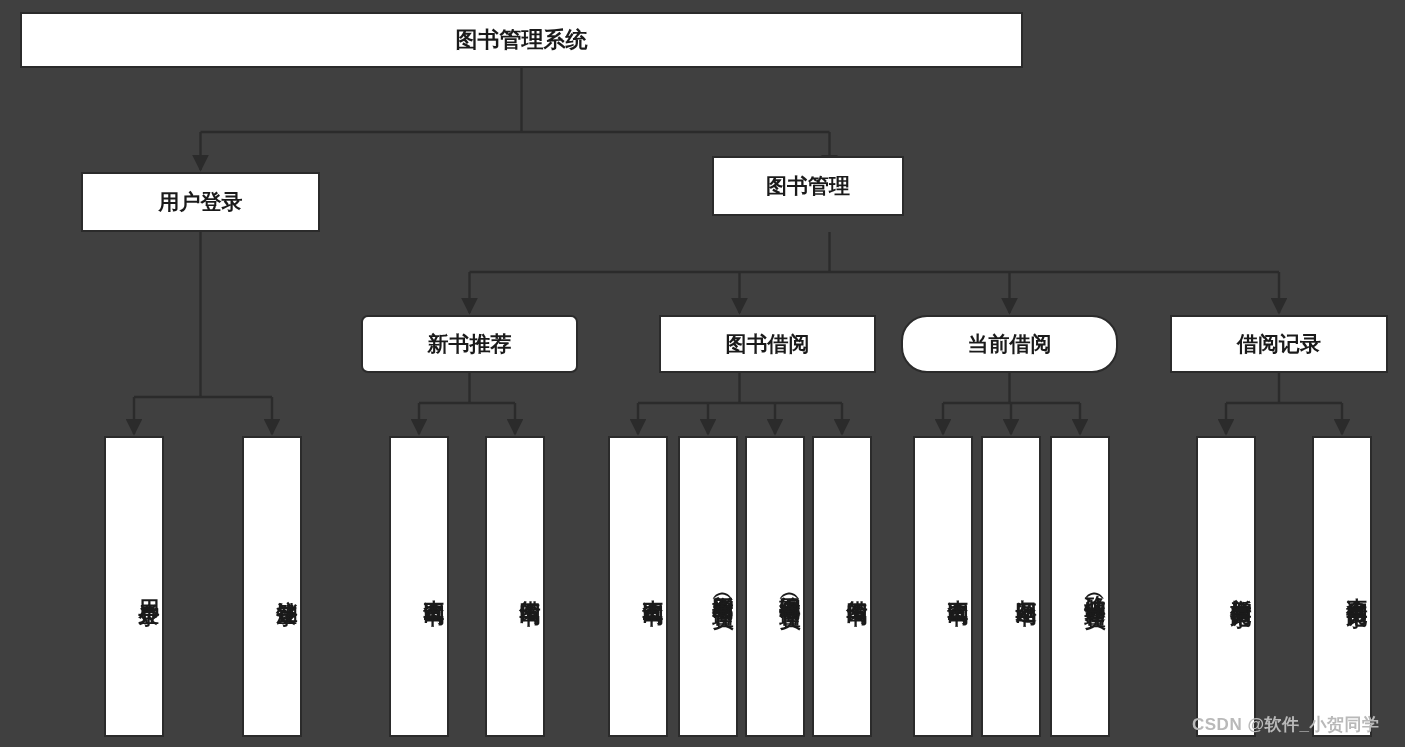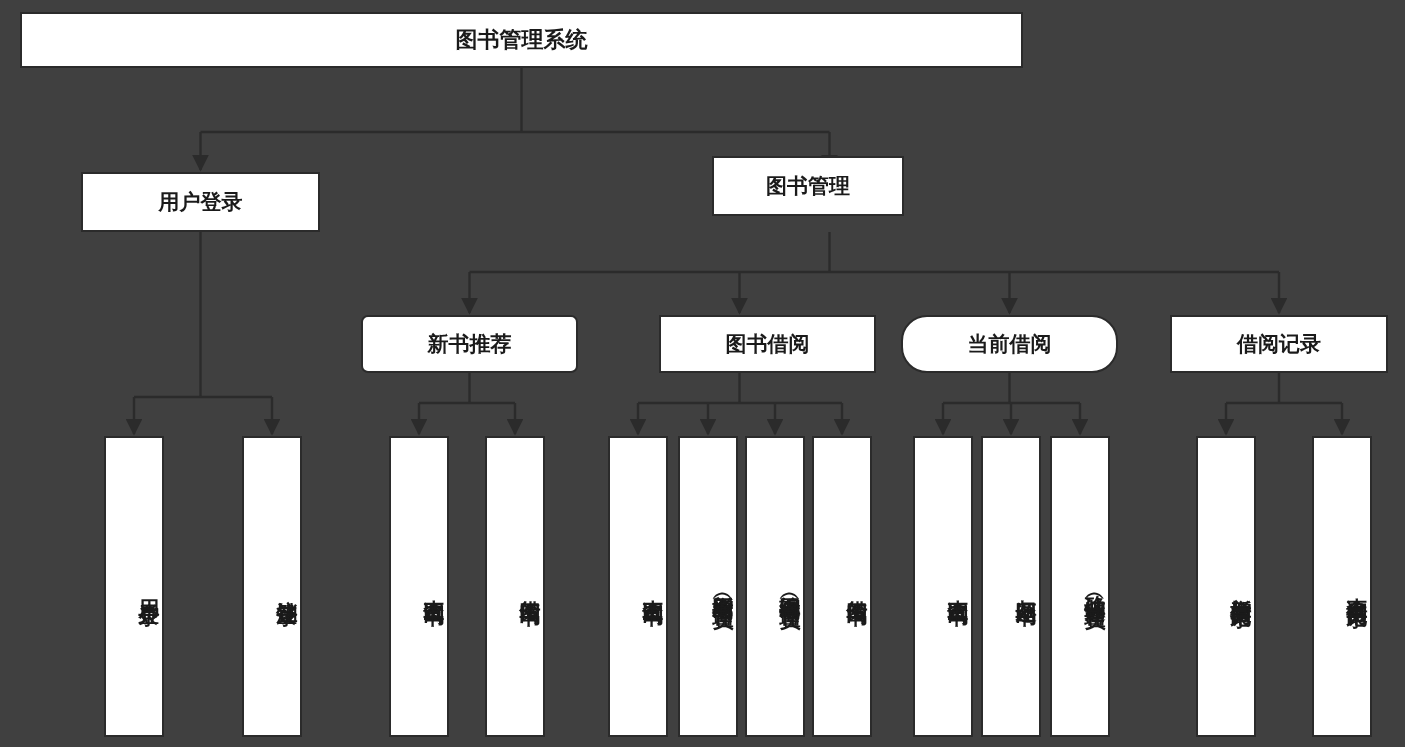--- a/index.html
+++ b/index.html
@@ -173,13 +173,14 @@
         <span class="lbl">确认归还（管理员）</span>
       </div>
       <div class="node v" style="left: 1196px; top: 436px; width: 60px; height: 301px;">
         <span class="lbl">新增借阅记录</span>
       </div>
       <div class="node v" style="left: 1312px; top: 436px; width: 60px; height: 301px;">
         <span class="lbl">查询借阅记录</span>
       </div>
     </div>
 
+  <div id="watermark">CSDN @软件_小贺同学</div>
 </div>
 
 </body></html>

